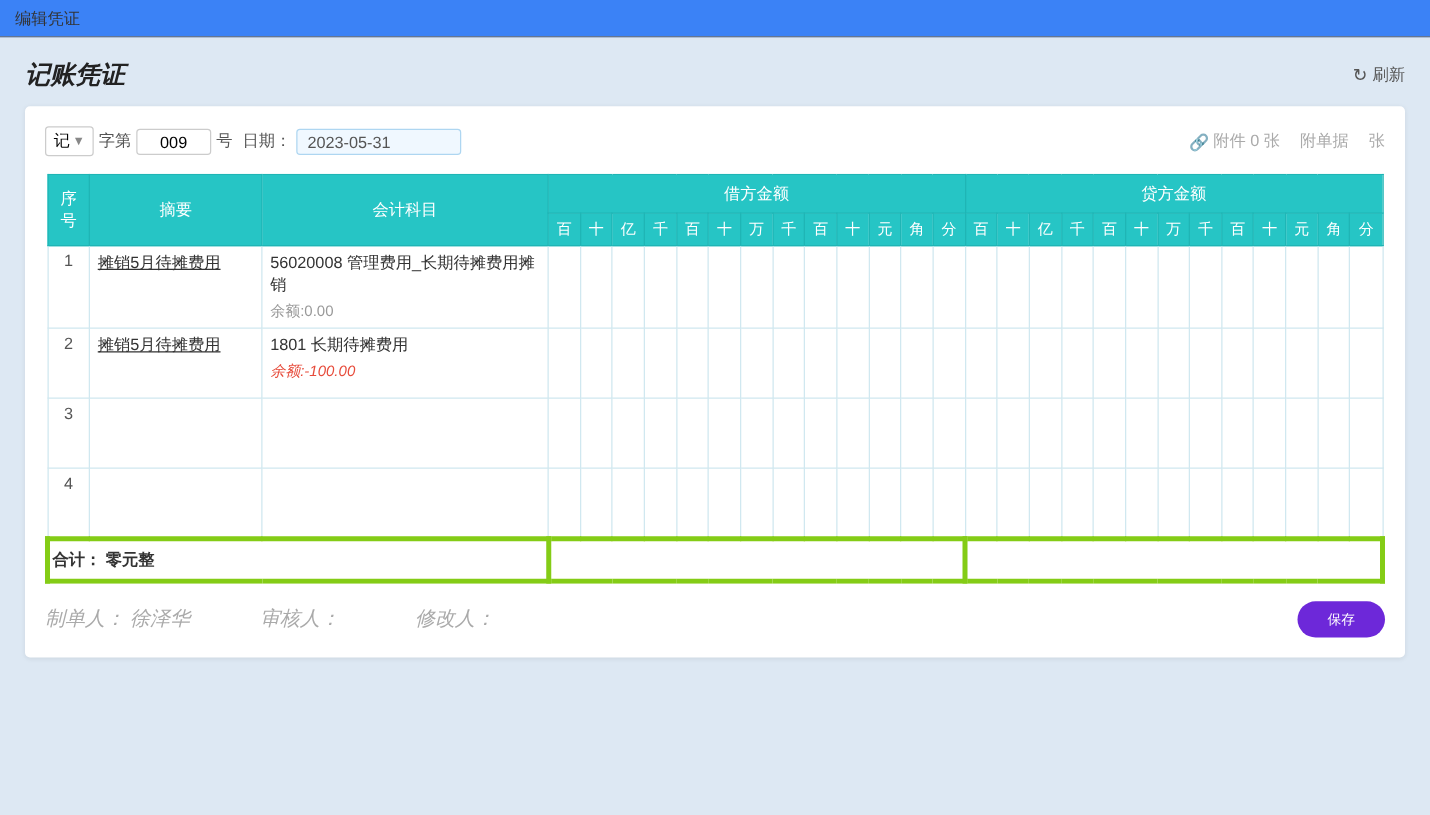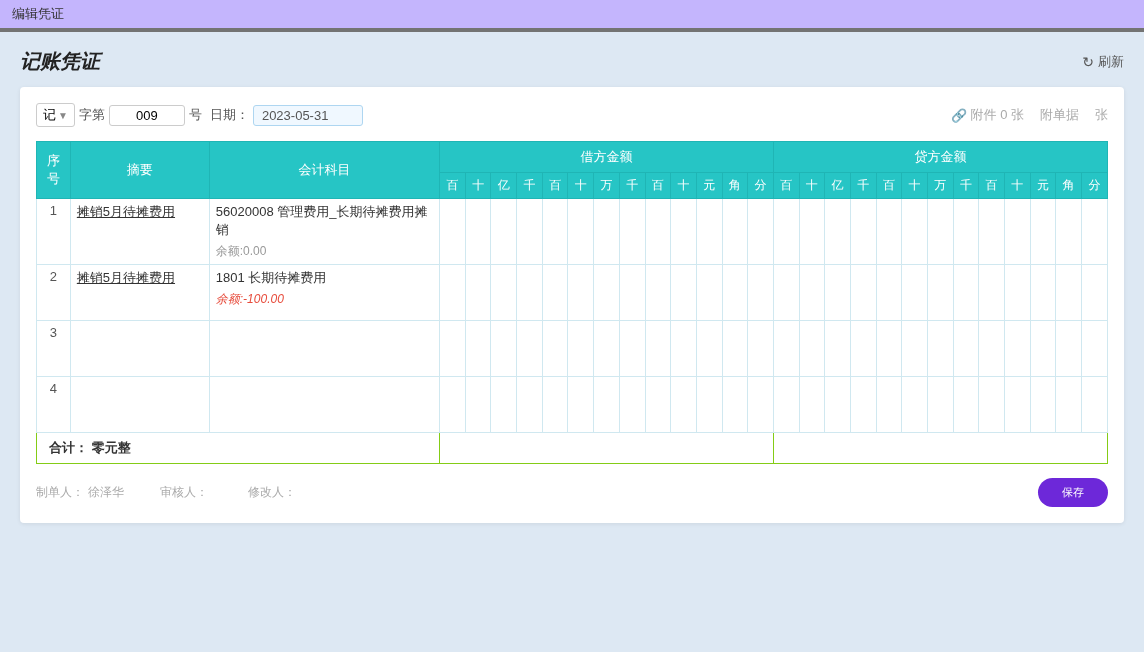--- a/index.html
+++ b/index.html
@@ -5,25 +5,25 @@
     * { box-sizing: border-box; margin: 0; padding: 0; }
     body {
       font-family: 'Microsoft YaHei', SimHei, Arial, sans-serif;
       font-size: 13px;
       background: #d6e4f0;
       width: 1144px;
       height: 652px;
       overflow: hidden;
     }
     .title-bar {
-      background: #c4b5fd;
+      background: #3b82f6;
       padding: 14px 12px;
       font-size: 13px;
       color: #333;
-      border-bottom: 4px solid #737373;
+      border-bottom: 1px solid #737373;
       height: 30px;
       display: flex;
       align-items: center;
     }
     .main-content {
       background: #dde8f3;
       padding: 16px 20px;
       height: 622px;
       overflow-y: auto;
     }
@@ -91,29 +91,29 @@
     }
     .zi-label {
       font-size: 13px;
       color: #555;
     }
     .number-input {
       border: 1px solid #ccc;
       border-radius: 3px;
       padding: 2px 8px;
       font-size: 13px;
-      width: 76px;
+      width: 60px;
       text-align: center;
     }
     .date-input {
       border: 1px solid #aed6f1;
       border-radius: 3px;
       padding: 2px 8px;
       font-size: 13px;
-      width: 110px;
+      width: 132px;
       color: #555;
       background: #f0f8ff;
     }
     .attachment-area {
       margin-left: auto;
       display: flex;
       align-items: center;
       gap: 16px;
       color: #aaa;
       font-size: 13px;
@@ -183,39 +183,40 @@
     .balance-row {
       font-size: 12px;
       color: #999;
       margin-top: 4px;
     }
     .balance-row.negative {
       color: #e74c3c;
       font-style: italic;
     }
     tfoot tr td {
-      border: 1px solid #84cc16;
-      padding: 6px 12px;
+      border: 4px solid #84cc16;
+      padding: 6px 2px;
       font-size: 13px;
     }
     .total-row td {
       font-weight: bold;
       color: #333;
     }
     .footer-area {
       margin-top: 14px;
       display: flex;
       align-items: center;
       justify-content: space-between;
     }
     .footer-labels {
       display: flex;
-      gap: 36px;
+      gap: 56px;
       color: #aaa;
-      font-size: 12px;
+      font-size: 16px;
+      font-style: italic;
     }
     .footer-labels span {
       display: flex;
       gap: 4px;
     }
     .save-btn {
       background: #6d28d9;
       color: #fff;
       border: none;
       border-radius: 15px;

